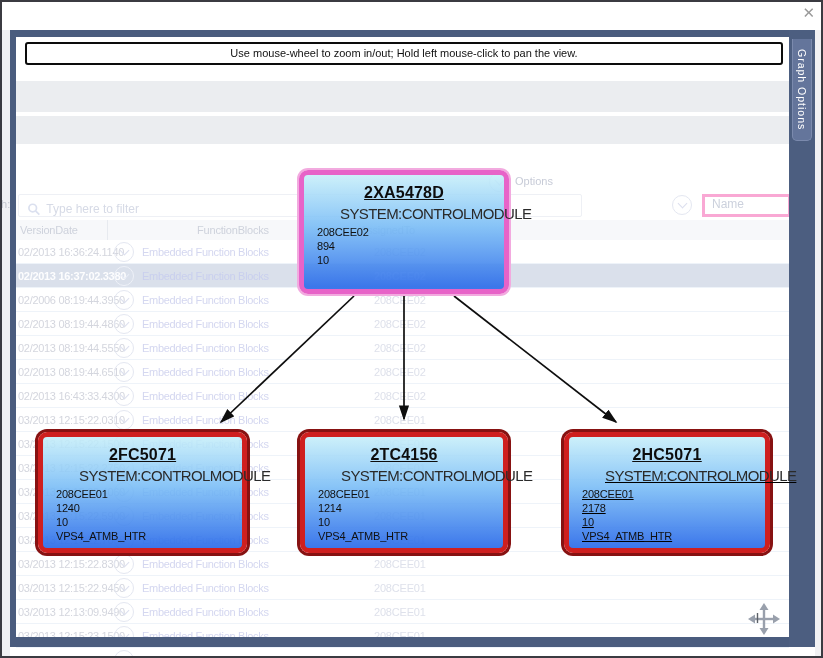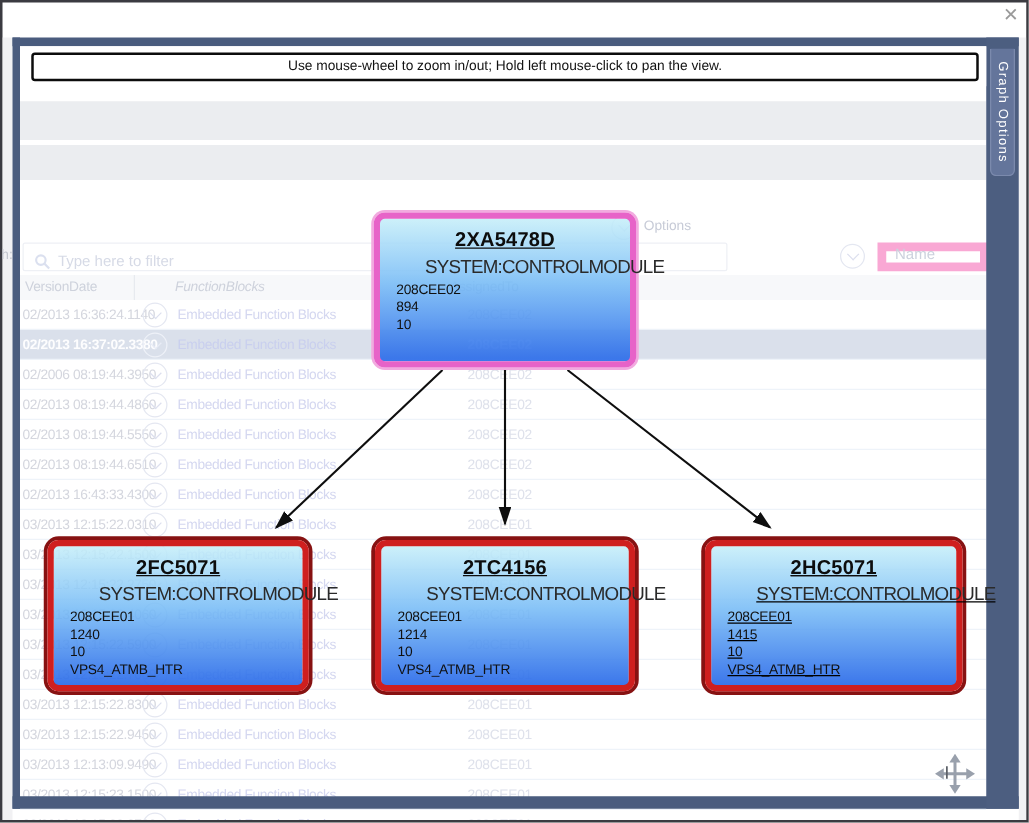--- a/index.html
+++ b/index.html
@@ -26,27 +26,27 @@
   .options-label { position:absolute; left:513px; top:173px; font-size:11px; color:#c7cbd7; }
 
   .filter-box { position:absolute; left:16px; top:192px; width:564px; height:23px; background:#fff;
                 border:1px solid #eef0f5; border-radius:2px; display:flex; align-items:flex-end; }
   .filter-box svg { margin:0 6px 0 8px; }
   .filter-box input, .name-box input { border:none; outline:none; background:transparent; width:100%;
                 font-size:12px; color:#9aa; font-family:"Liberation Sans", sans-serif; }
   .filter-box input::placeholder { color:#d6dae6; }
   .name-chev { left:670px; top:193px; }
   .name-box { position:absolute; left:700px; top:192px; width:89px; height:23px; background:#fff;
-              border:7px solid #f9a8d4; display:flex; align-items:flex-end; padding-left:7px; }
+              border:3px solid #f9a8d4; display:flex; align-items:flex-start; padding-left:7px; }
   .name-box input::placeholder { color:#ccd1dd; }
 
   .thead { position:absolute; left:14px; top:218px; width:773px; height:20px; background:rgba(241,243,246,.55); }
   .th { position:absolute; top:4px; font-size:11px; color:#ced2dc; letter-spacing:-.2px; }
   .th-vd { left:4px; }
-  .th-fb { left:124px; width:130px; text-align:left;font-style:italic; }
+  .th-fb { left:152px; width:130px; text-align:center; }
   .th-at { left:344px; }
   .th-sep { position:absolute; left:91px; top:0; width:1px; height:20px; background:#e7eaef; }
 
   .rows { position:absolute; left:14px; top:238px; width:773px; }
   .row { position:relative; height:24px; box-shadow:inset 0 -1px #eef3f9; }
   .row.sel { background:#dae0eb;padding-left:36px; }
   .c-date { position:absolute; left:2px; top:6px; font-size:11px; color:#d4d6de; letter-spacing:-.3px; white-space:nowrap; }
   .row .chev { left:98px; top:2px; }
   .c-link { position:absolute; left:126px; top:6px; font-size:11px; color:#d4d7f0; letter-spacing:-.3px; cursor:pointer; }
   .c-asg { position:absolute; left:358px; top:6px; font-size:11px; color:#dee1eb; letter-spacing:-.2px; }
@@ -281,21 +281,21 @@
       <div>1214</div>
       <div>10</div>
       <div>VPS4_ATMB_HTR</div>
     </div>
   </div>
   <div class="gnode n3 red">
     <div class="gtitle">2HC5071</div>
     <div class="gtype">SYSTEM:CONTROLMODULE</div>
     <div class="gdetails">
       <div>208CEE01</div>
-      <div>1415</div>
+      <div>2178</div>
       <div>10</div>
       <div>VPS4_ATMB_HTR</div>
     </div>
   </div>
 
   <svg class="move-cursor" width="34" height="34" viewBox="0 0 34 34">
     <line x1="17" y1="7" x2="17" y2="27" stroke="#99a0ac" stroke-width="2.4"></line>
     <line x1="7" y1="17" x2="27" y2="17" stroke="#99a0ac" stroke-width="2.4"></line>
     <polygon points="17,1 12.5,8 21.5,8" fill="#99a0ac"></polygon>
     <polygon points="17,33 12.5,26 21.5,26" fill="#99a0ac"></polygon>

